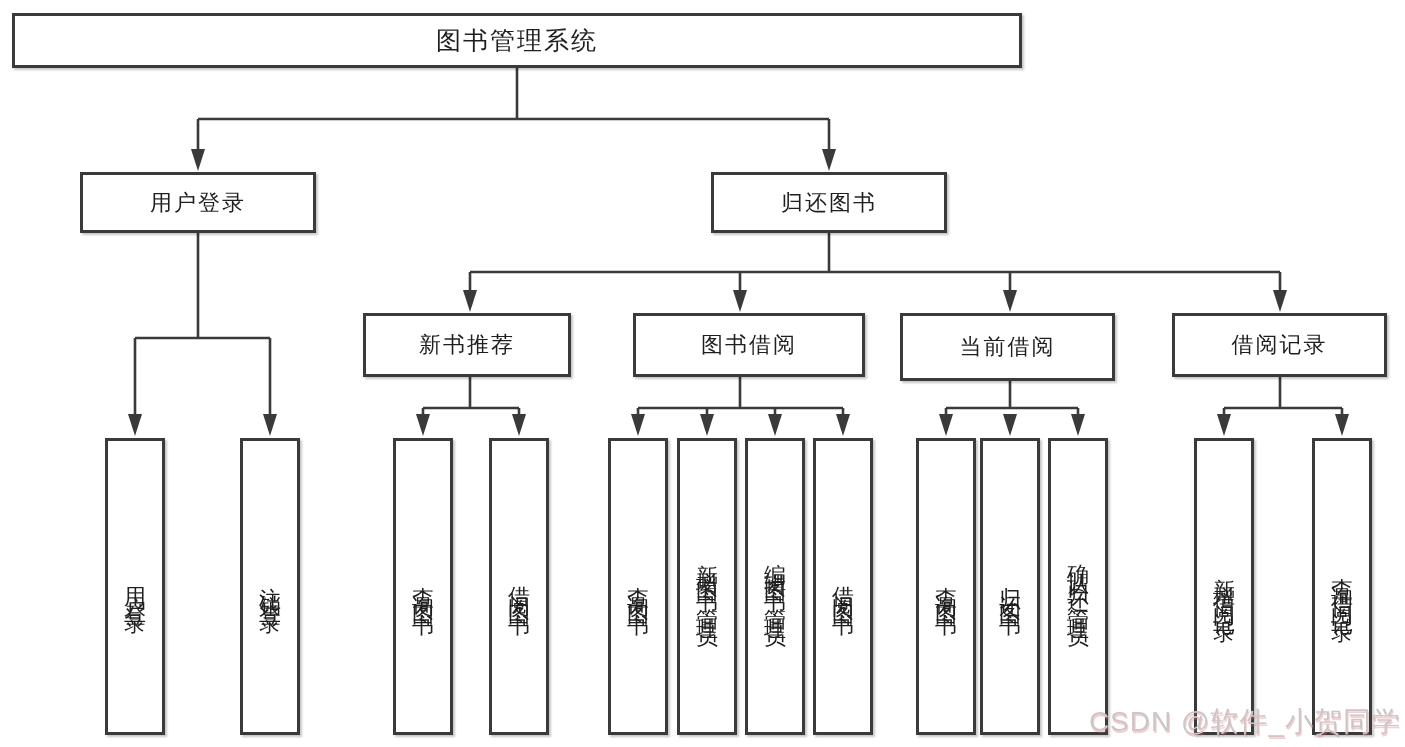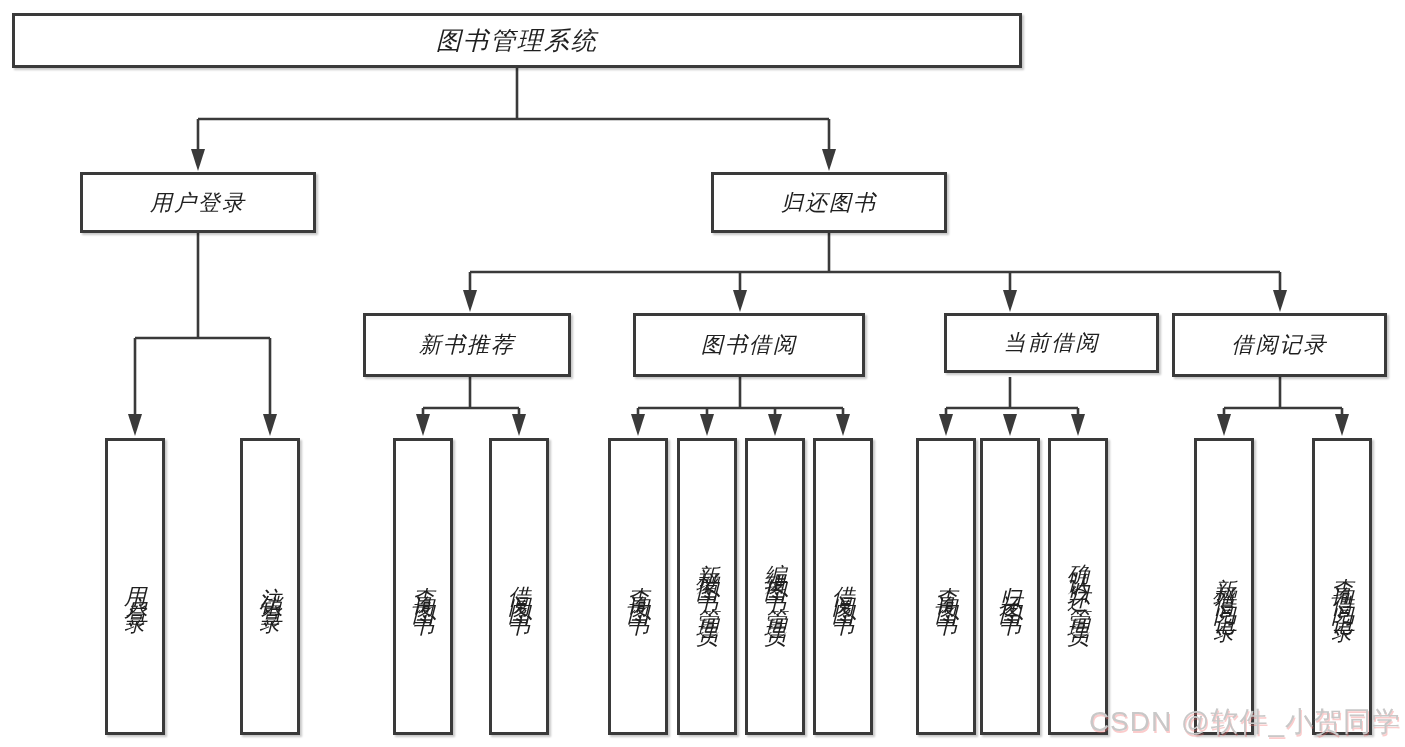--- a/index.html
+++ b/index.html
@@ -24,21 +24,20 @@
     position: absolute;
     box-sizing: border-box;
     background: #ffffff;
     border: 3px solid #3a3a3a;
     box-shadow: 2px 2px 2px rgba(0,0,0,0.22);
     display: flex;
     align-items: center;
     justify-content: center;
     color: #1f1f1f;
     text-align: center;
-    font-style: italic;
   }
   .box.h {
     font-size: 22px;
     letter-spacing: 2px;
   }
   .box.root {
     left: 12px; top: 13px; width: 1010px; height: 55px;
     font-size: 25px;
     letter-spacing: 2px;
   }
@@ -166,21 +165,21 @@
   <div class="box h" style="left:711px;top:172px;width:236px;height:61px">
     <span>归还图书</span>
   </div>
 
   <div class="box h" style="left:363px;top:313px;width:208px;height:64px">
     <span>新书推荐</span>
   </div>
   <div class="box h" style="left:633px;top:313px;width:232px;height:64px">
     <span>图书借阅</span>
   </div>
-  <div class="box h" style="left:944px;top:313px;width:215px;height:60px">
+  <div class="box h" style="left:900px;top:313px;width:215px;height:68px">
     <span>当前借阅</span>
   </div>
   <div class="box h" style="left:1172px;top:313px;width:215px;height:64px">
     <span>借阅记录</span>
   </div>
 
   <div class="box leaf" style="left:105px">
     <span>用户登录</span>
   </div>
   <div class="box leaf" style="left:240px">

